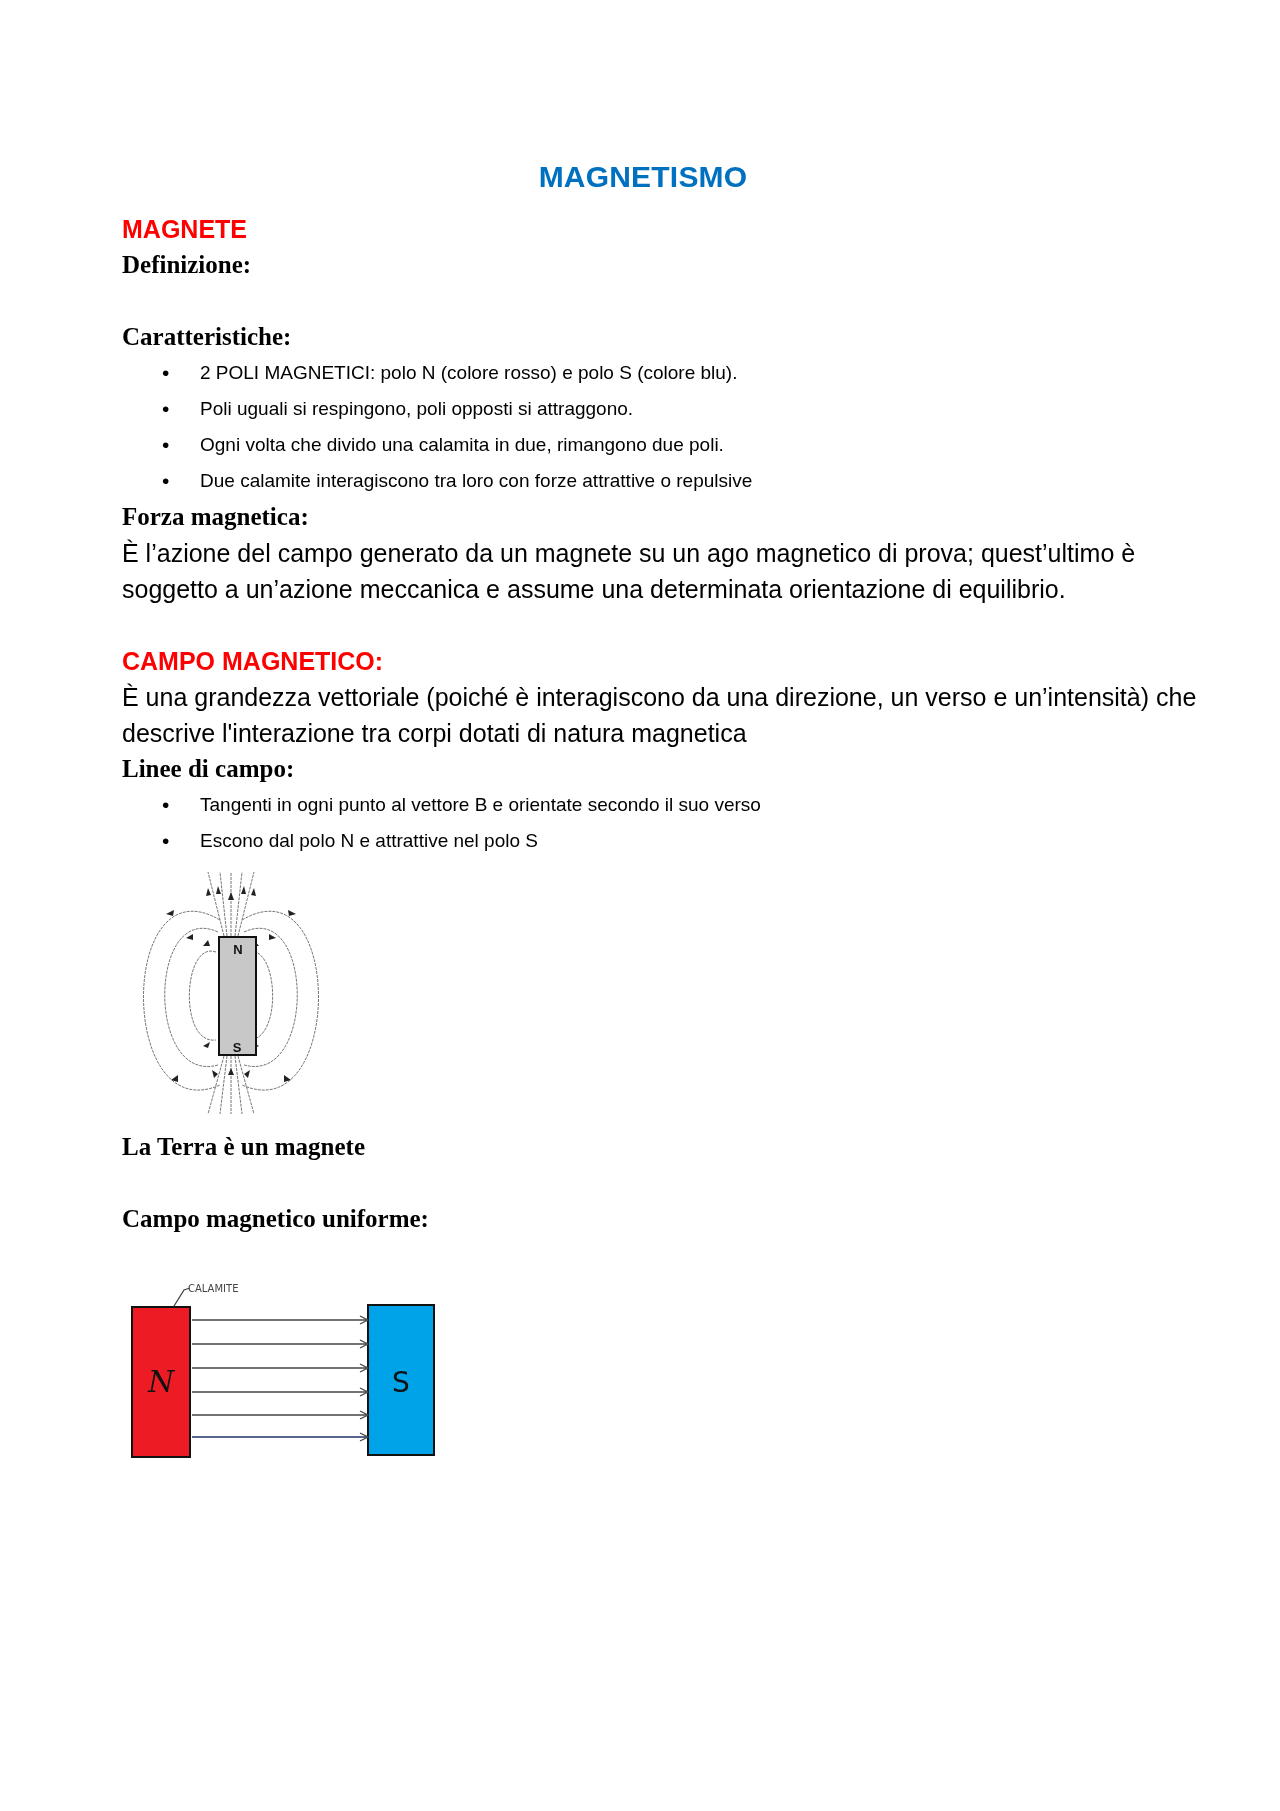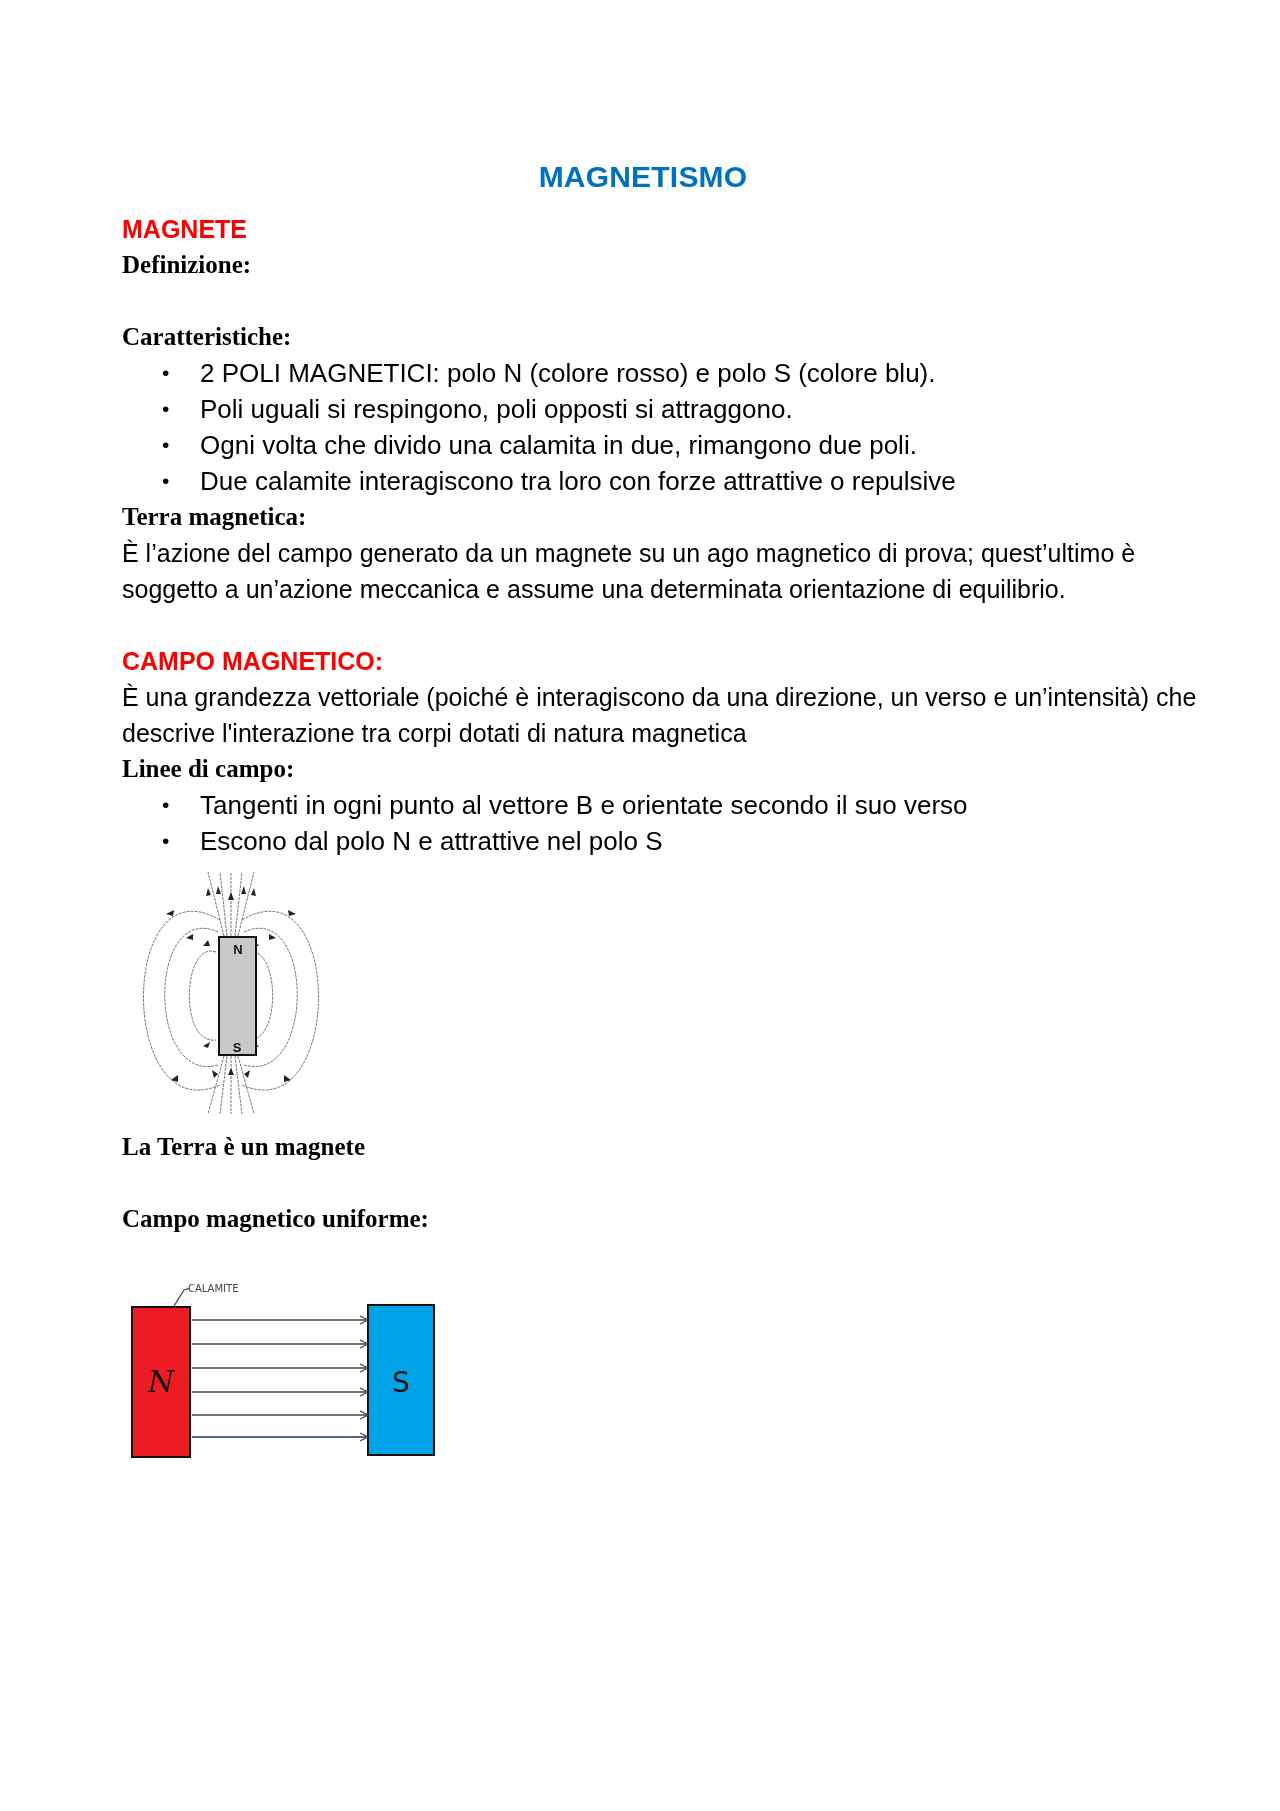--- a/index.html
+++ b/index.html
@@ -5,21 +5,21 @@
   html, body { margin: 0; padding: 0; background: #ffffff; }
   body { width: 1280px; height: 1811px; position: relative; overflow: hidden;
          font-family: "Liberation Sans", "DejaVu Sans", sans-serif; color: #000; }
   .page { position: absolute; left: 0; top: 4px; width: 1280px; height: 1811px; }
   .title { position: absolute; left: 0; width: 1286px; top: 156px; text-align: center;
            font-size: 30px; font-weight: bold; color: #0070c0; letter-spacing: 0.2px; }
   .line { position: absolute; left: 122px; font-size: 25px; line-height: 26px; white-space: nowrap; }
   .red { color: #ff0000; font-weight: bold; }
   .bold { font-weight: bold; font-family: Liberation Serif, serif; }
   .bullet { position: absolute; left: 162px; font-size: 21px; line-height: 26px; }
-  .btext { position: absolute; left: 200px; font-size: 26px; line-height: 26px; white-space: nowrap; }
+  .btext { position: absolute; left: 200px; font-size: 19px; line-height: 26px; white-space: nowrap; }
   .fig1 { position: absolute; left: 128px; top: 866px; width: 206px; height: 244px; }
   .fig2 { position: absolute; left: 124px; top: 1268px; width: 326px; height: 192px; }
 </style>
 </head>
 <body>
 
 <div class="page">
 
   <div class="title">MAGNETISMO</div>
 
@@ -31,21 +31,21 @@
     <span class="bullet" style="top:356px">•</span>
     <span class="btext" style="top:356px">2 POLI MAGNETICI: polo N (colore rosso) e polo S (colore blu).</span>
     <span class="bullet" style="top:392px">•</span>
     <span class="btext" style="top:392px">Poli uguali si respingono, poli opposti si attraggono.</span>
     <span class="bullet" style="top:428px">•</span>
     <span class="btext" style="top:428px">Ogni volta che divido una calamita in due, rimangono due poli.</span>
     <span class="bullet" style="top:464px">•</span>
     <span class="btext" style="top:464px">Due calamite interagiscono tra loro con forze attrattive o repulsive</span>
   </div>
 
-  <div class="line bold" style="top:500px">Terra magnetica:</div>
+  <div class="line bold" style="top:500px">Forza magnetica:</div>
   <div class="line" style="top:536px">È l’azione del campo generato da un magnete su un ago magnetico di prova; quest’ultimo è</div>
   <div class="line" style="top:572px">soggetto a un’azione meccanica e assume una determinata orientazione di equilibrio.</div>
 
   <div class="line red" style="top:644px">CAMPO MAGNETICO:</div>
   <div class="line" style="top:680px">È una grandezza vettoriale (poiché è interagiscono da una direzione, un verso e un’intensità) che</div>
   <div class="line" style="top:716px">descrive l'interazione tra corpi dotati di natura magnetica</div>
   <div class="line bold" style="top:752px">Linee di campo:</div>
 
   <div>
     <span class="bullet" style="top:788px">•</span>

